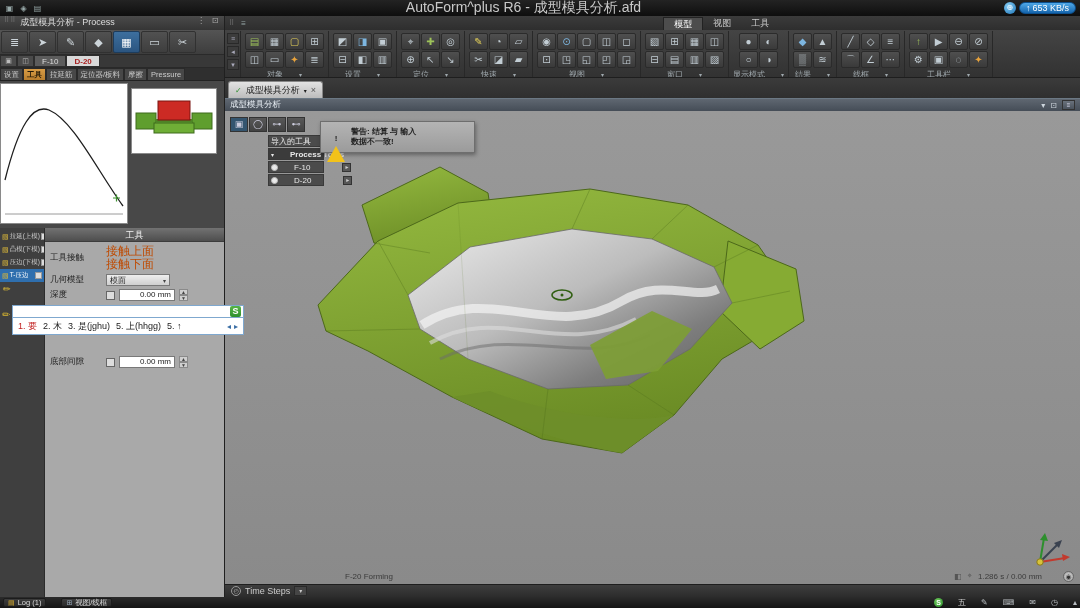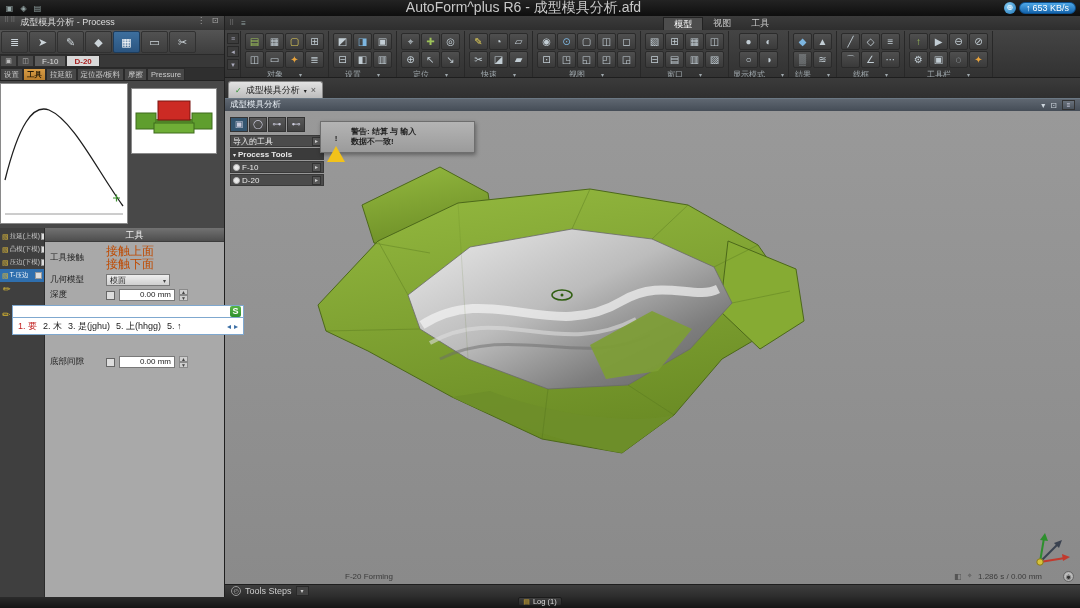--- a/index.html
+++ b/index.html
@@ -144,22 +144,22 @@
   .vh-float { width:13px; height:10px; background:linear-gradient(#6a727c,#4a525c);
     border:1px solid #333; color:#dde; font-size:6px; line-height:8px; text-align:center; }
   .vcanvas { position:absolute; top:33px; left:0; right:0; bottom:0; overflow:hidden;
     background:linear-gradient(180deg,#999,#8a8a8a); }
 
   .tree { position:absolute; left:5px; top:6px; width:94px; font-size:8px; color:#e8e8e8; z-index:5; }
   .tree-icons { display:flex; gap:1px; margin-bottom:3px; }
   .tree-ic { width:18px; height:15px; background:linear-gradient(#585858,#424242);
     border:1px solid #333; color:#ccd; font-size:9px; line-height:13px; text-align:center; }
   .tree-ic.active { background:#34556f; }
-  .tree-row { height:12px; display:flex; align-items:center; gap:2px; margin-bottom:1px;
-    background:rgba(68,68,68,.92); border:1px solid #393939; padding:0 2px; white-space:nowrap; }
+  .tree-row { height:12px; display:flex; align-items:center; gap:16px; margin-bottom:1px;
+    background:rgba(68,68,68,.92); border:1px solid #393939; padding:0 2px; white-space:nowrap;margin-left:38px; }
   .tree-row.head { background:rgba(54,54,54,.95); font-weight:bold; }
   .tree-sp { flex:1; }
   .tree-arrow { width:9px; height:9px; background:#575757; border:1px solid #333;
     color:#ccc; font-size:6px; line-height:7px; text-align:center; flex:none; }
   .radio { width:7px; height:7px; border-radius:50%; border:1px solid #bbb; background:#e9e9e9; flex:none; }
 
   .warning { position:absolute; left:95px; top:10px; width:155px; height:32px; z-index:5;
     background:linear-gradient(#b4b4b4,#9b9b9b); border:1px solid #6e6e6e;
     box-shadow:1px 2px 4px rgba(0,0,0,.35); display:flex; align-items:center; gap:6px; padding:0 6px; }
   .warn-icon { position:relative; width:18px; height:16px; flex:none; }
@@ -184,21 +184,21 @@
   .timebar { position:absolute; left:225px; right:0; bottom:11px; height:13px;
     background:linear-gradient(#3e3e3e,#2c2c2c); border-top:1px solid #1e1e1e;
     display:flex; align-items:center; gap:4px; padding:0 6px; color:#ccc; font-size:9px; z-index:45; }
   .clock-ic { width:10px; height:10px; border-radius:50%; border:1px solid #999;
     color:#bbb; font-size:6px; line-height:8px; text-align:center; }
   .car-box { width:13px; height:10px; background:#454545; border:1px solid #292929;
     color:#ccc; font-size:6px; line-height:8px; text-align:center; }
 
   .taskbar { position:absolute; left:0; right:0; bottom:0; height:11px;
     background:linear-gradient(#2b2b2b,#151515); display:flex; align-items:center;
-    gap:2px; padding:0 3px; color:#ccc; font-size:8px; z-index:65;flex-direction:column; }
+    gap:15px; padding:0 3px; color:#ccc; font-size:8px; z-index:65; }
   .task-btn { display:flex; align-items:center; gap:3px; height:9px; padding:0 4px;
     background:linear-gradient(#3d3d3d,#2b2b2b); border:1px solid #1c1c1c;
     border-radius:2px; font-size:7.5px; color:#ddd; }
   .task-ic { font-size:7px; color:#c9a22f; }
   .task-ic2 { font-size:7px; color:#9ab; }
   .task-sp { flex:1; }
   .s-badge { width:9px; height:9px; border-radius:50%; color:#fff; font-size:7px;
     font-weight:bold; line-height:9px; text-align:center;
     background:radial-gradient(circle at 35% 30%, #6cc75a, #2d8f2d); }
   .tright-ic { color:#b9bec2; font-size:8px; }
@@ -702,21 +702,21 @@
         <polygon points="13,3 8,10 16,11" fill="#2d8f2d"></polygon>
         <line x1="8" y1="32" x2="26" y2="14" stroke="#3a4250" stroke-width="2"></line>
         <polygon points="30,10 22,13 27,18" fill="#3a4250"></polygon>
         <circle cx="8" cy="32" r="3.2" fill="#d8c23a" stroke="#8a7a18"></circle>
       </svg>
     </div>
   </div>
 
   <div class="timebar">
     <span class="clock-ic">◴</span>
-    <span>Tools Steps</span>
+    <span>Time Steps</span>
     <span class="car-box">▾</span>
   </div>
 
   <div class="taskbar">
     <span class="task-btn">
       <span class="task-ic">▤</span>
       <span>Log (1)</span>
     </span>
     <span class="task-btn">
       <span class="task-ic2">⊞</span>

